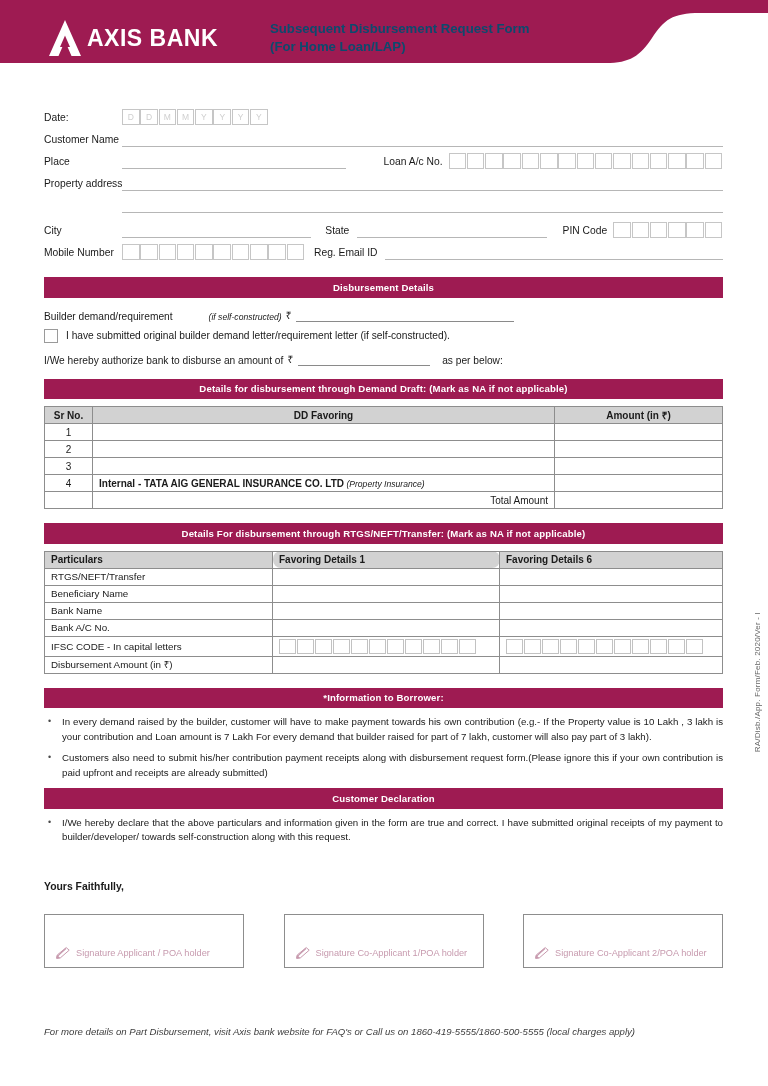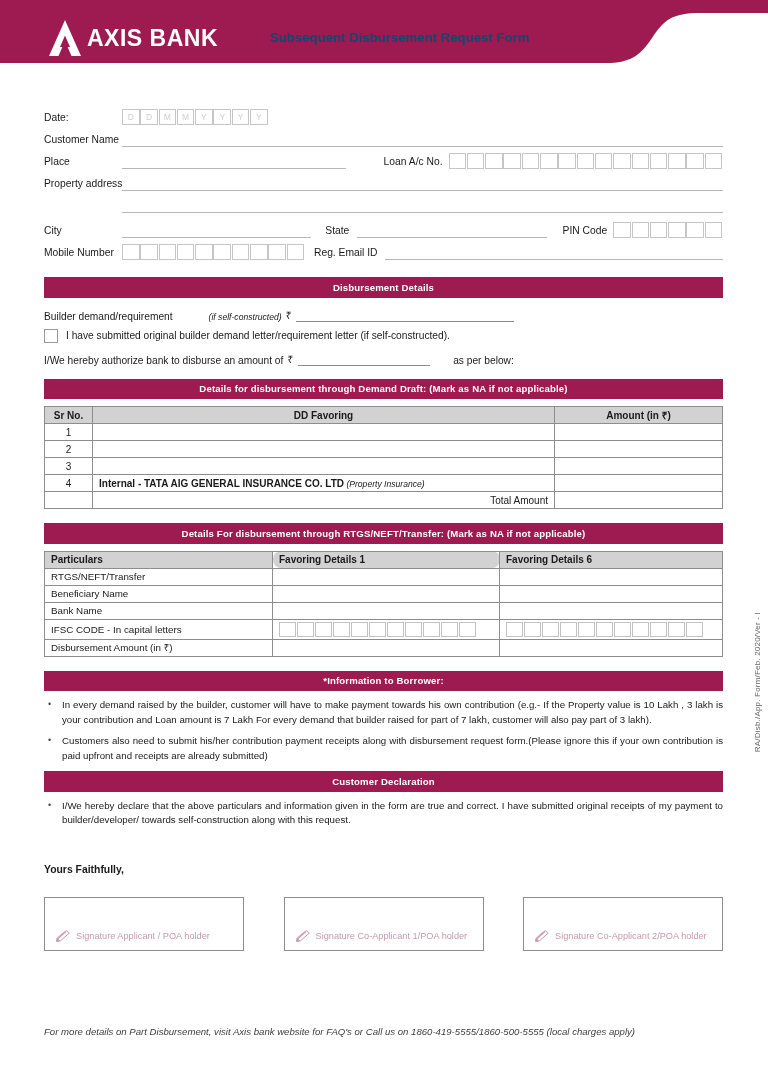--- a/index.html
+++ b/index.html
@@ -220,20 +220,21 @@
   <div class="header-inner">
     <div class="logo-wrap">
       <svg class="logo-mark" viewBox="0 0 34 38">
         <path d="M17 1 L33 37 L23.5 37 L17 22 L10.5 37 L1 37 Z" fill="#ffffff"></path>
         <path d="M17 16.5 L22 28 L12 28 Z" fill="#9e1b52"></path>
       </svg>
       <div class="logo-text">AXIS BANK</div>
     </div>
     <div class="header-title">
       <div class="l1">Subsequent Disbursement Request Form</div>
+      <div class="l2">(For Home Loan/LAP)</div>
     </div>
   </div>
 </div>
 
 <div class="page">
 
   <div class="fields">
 
     <div class="frow">
       <div class="flabel" style="width:78px">Date:</div>
@@ -334,21 +335,21 @@
 
     <div class="chk-line">
       <div class="checkbox"></div>
       <span>I have submitted original builder demand letter/requirement letter (if self-constructed).</span>
     </div>
 
     <div class="disb-line" style="margin-bottom:2px">
       <span>I/We hereby authorize bank to disburse an amount of</span>
       <span style="margin-left:4px">₹</span>
       <span class="dash-line" style="width:132px; margin-left:5px"></span>
-      <span style="margin-left:23px">as per below:</span>
+      <span style="margin-left:12px">as per below:</span>
     </div>
   </div>
 
   <div class="bar" style="margin-top:13px">Details for disbursement through Demand Draft: (Mark as NA if not applicable)</div>
 
   <table class="grid" style="margin-top:7px">
     <thead>
       <tr>
         <th class="sr-col th-c">Sr No.</th>
         <th class="th-c">DD Favoring</th>
@@ -400,20 +401,25 @@
           <td class="fav-col"></td>
           <td></td>
         </tr>
         <tr>
           <td class="part-col rowlabel">Beneficiary Name</td>
           <td class="fav-col"></td>
           <td></td>
         </tr>
         <tr>
           <td class="part-col rowlabel">Bank Name</td>
+          <td class="fav-col"></td>
+          <td></td>
+        </tr>
+        <tr>
+          <td class="part-col rowlabel">Bank A/C No.</td>
           <td class="fav-col"></td>
           <td></td>
         </tr>
         <tr>
           <td class="part-col rowlabel">IFSC CODE - In capital letters</td>
           <td class="fav-col ifsc-cell">
             <div class="ifsc-boxes">
               <div class="ifsc-box"></div>
               <div class="ifsc-box"></div>
               <div class="ifsc-box"></div>

